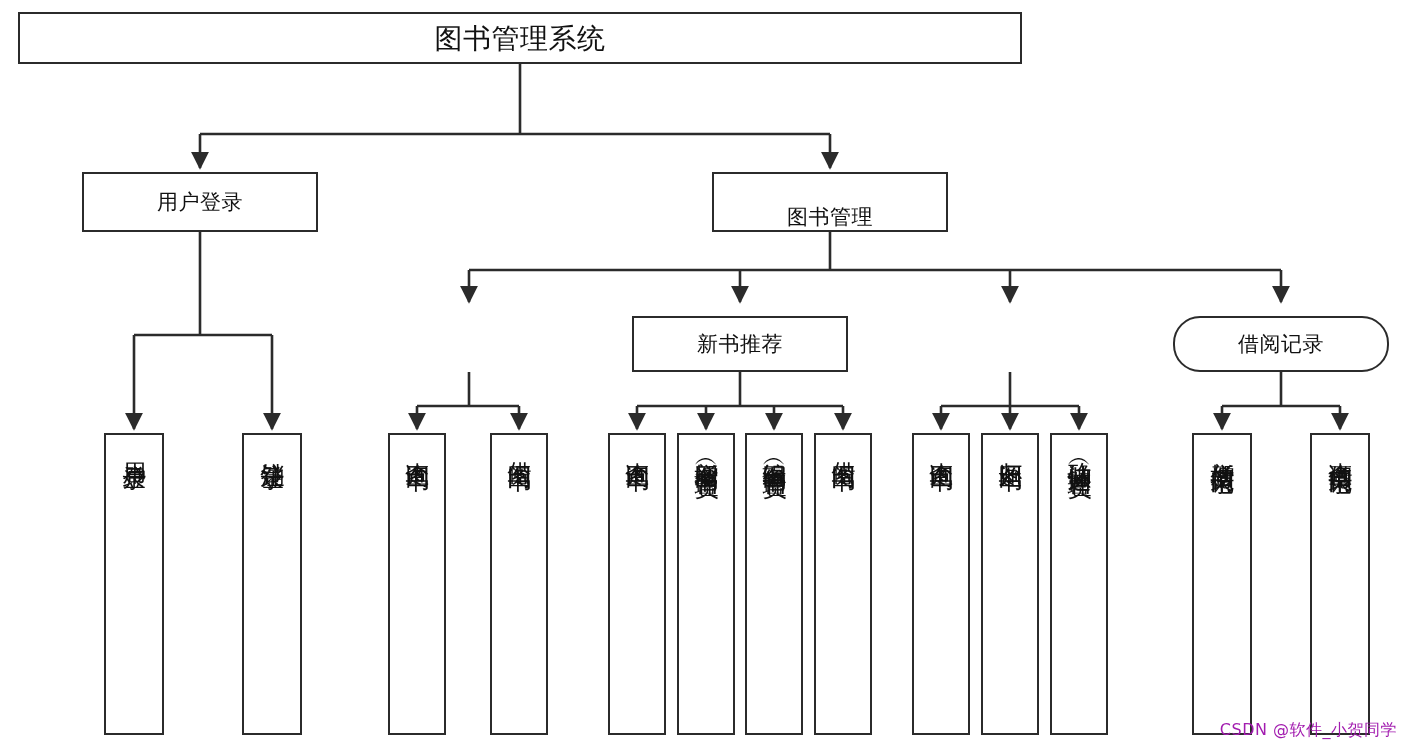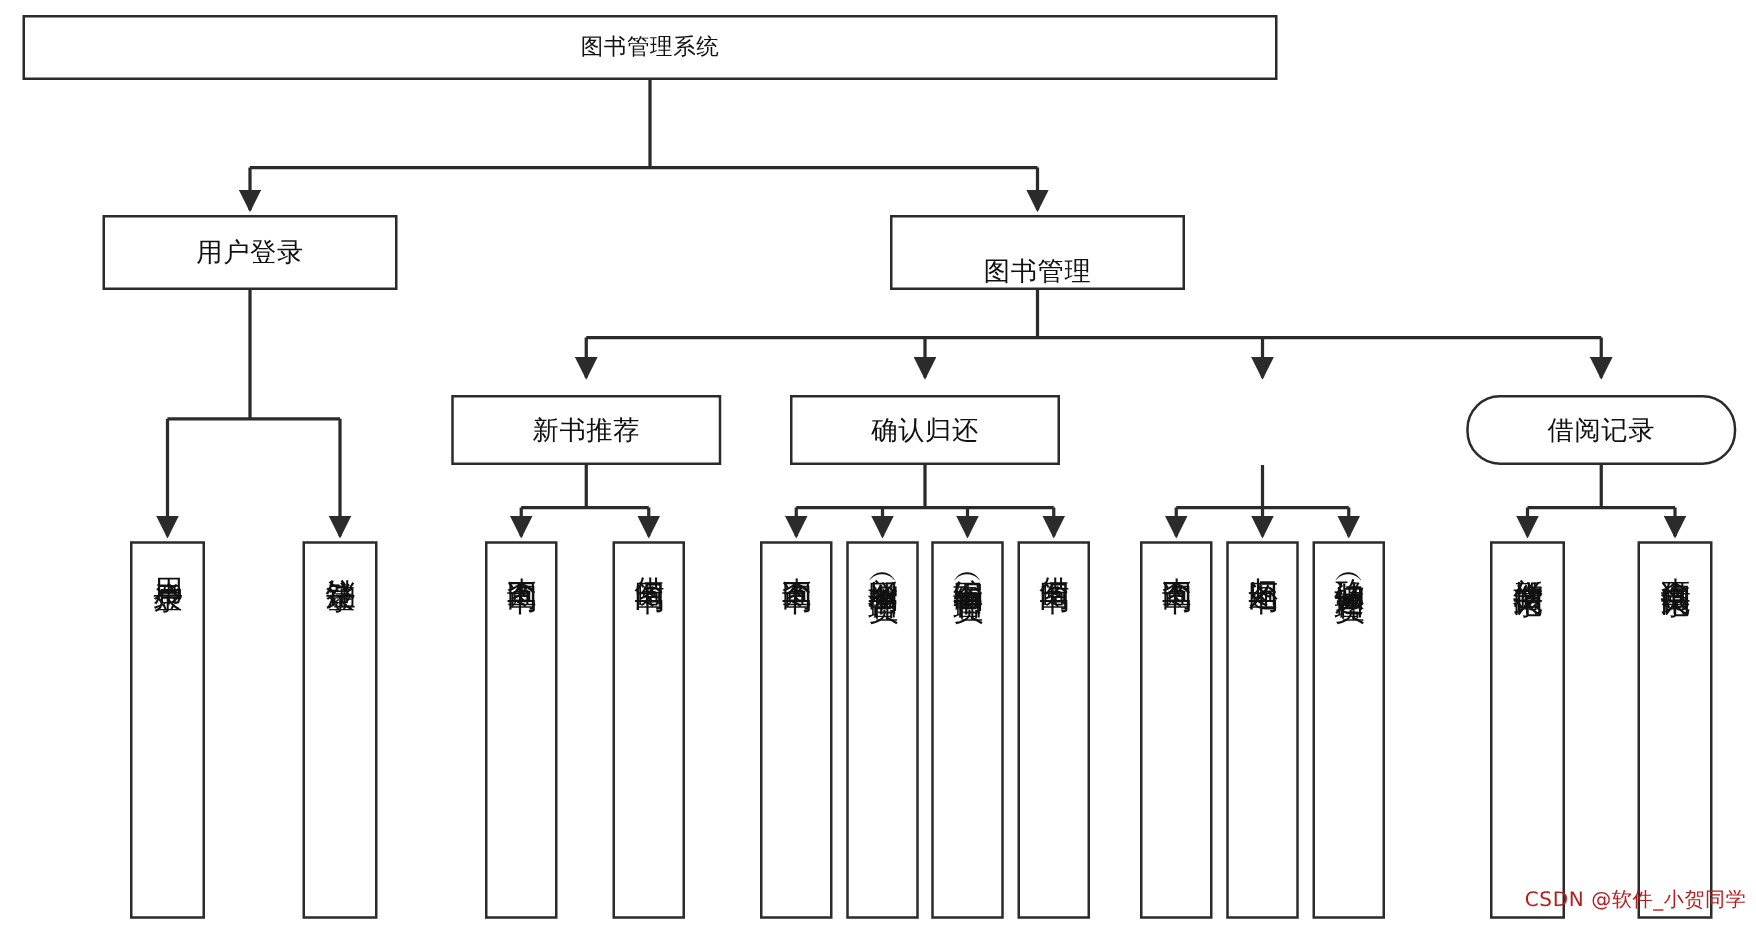--- a/index.html
+++ b/index.html
@@ -39,42 +39,42 @@
     text-align: center;
     line-height: 1.25;
     letter-spacing: 0.5px;
   }
   
   .node.h .label {
     font-size: 21px;
     white-space: nowrap;
   }
   .node.root .label {
-    font-size: 18px;
+    font-size: 28px;
   }
   
   .node.v {
     align-items: flex-start;
     padding-top: 8px;
   }
   .node.v .label {
     writing-mode: vertical-rl;
     text-orientation: upright;
     font-size: 24px;
     line-height: 1.05;
     letter-spacing: 2px;
     white-space: nowrap;
     margin: 0 auto;
   }
   .watermark {
     position: absolute;
     right: 8px;
-    bottom: 16px;
+    bottom: 6px;
     font-size: 16px;
-    color: #b91c1c;
+    color: #a21caf;
     white-space: nowrap;
     letter-spacing: 0.5px;
   }
 </style>
 </head>
 <body>
 
 <div id="canvas">
 
   <svg class="edges" viewBox="0 0 1405 747" xmlns="http://www.w3.org/2000/svg">
@@ -131,25 +131,22 @@
     <span class="label">图书管理系统</span>
   </div>
 
   <div class="node h" style="left:82px; top:172px; width:236px; height:60px;">
     <span class="label">用户登录</span>
   </div>
   <div class="node h" style="left:712px; top:172px; width:236px; height:60px;align-items:flex-end;">
     <span class="label">图书管理</span>
   </div>
 
-  <div class="node h" style="left:361px; top:316px; width:216px; height:56px;">
+  <div class="node h" style="left:632px; top:316px; width:216px; height:56px;">
     <span class="label">新书推荐</span>
-  </div>
-  <div class="node h" style="left:632px; top:316px; width:216px; height:56px;">
-    <span class="label">确认归还</span>
   </div>
   <div class="node h" style="left:1173px; top:316px; width:216px; height:56px;border-radius:27px;">
     <span class="label">借阅记录</span>
   </div>
 
   <div class="node v" style="left:104px; top:433px; width:60px; height:302px;">
     <span class="label">用户登录</span>
   </div>
   <div class="node v" style="left:242px; top:433px; width:60px; height:302px;">
     <span class="label">注销登录</span>

